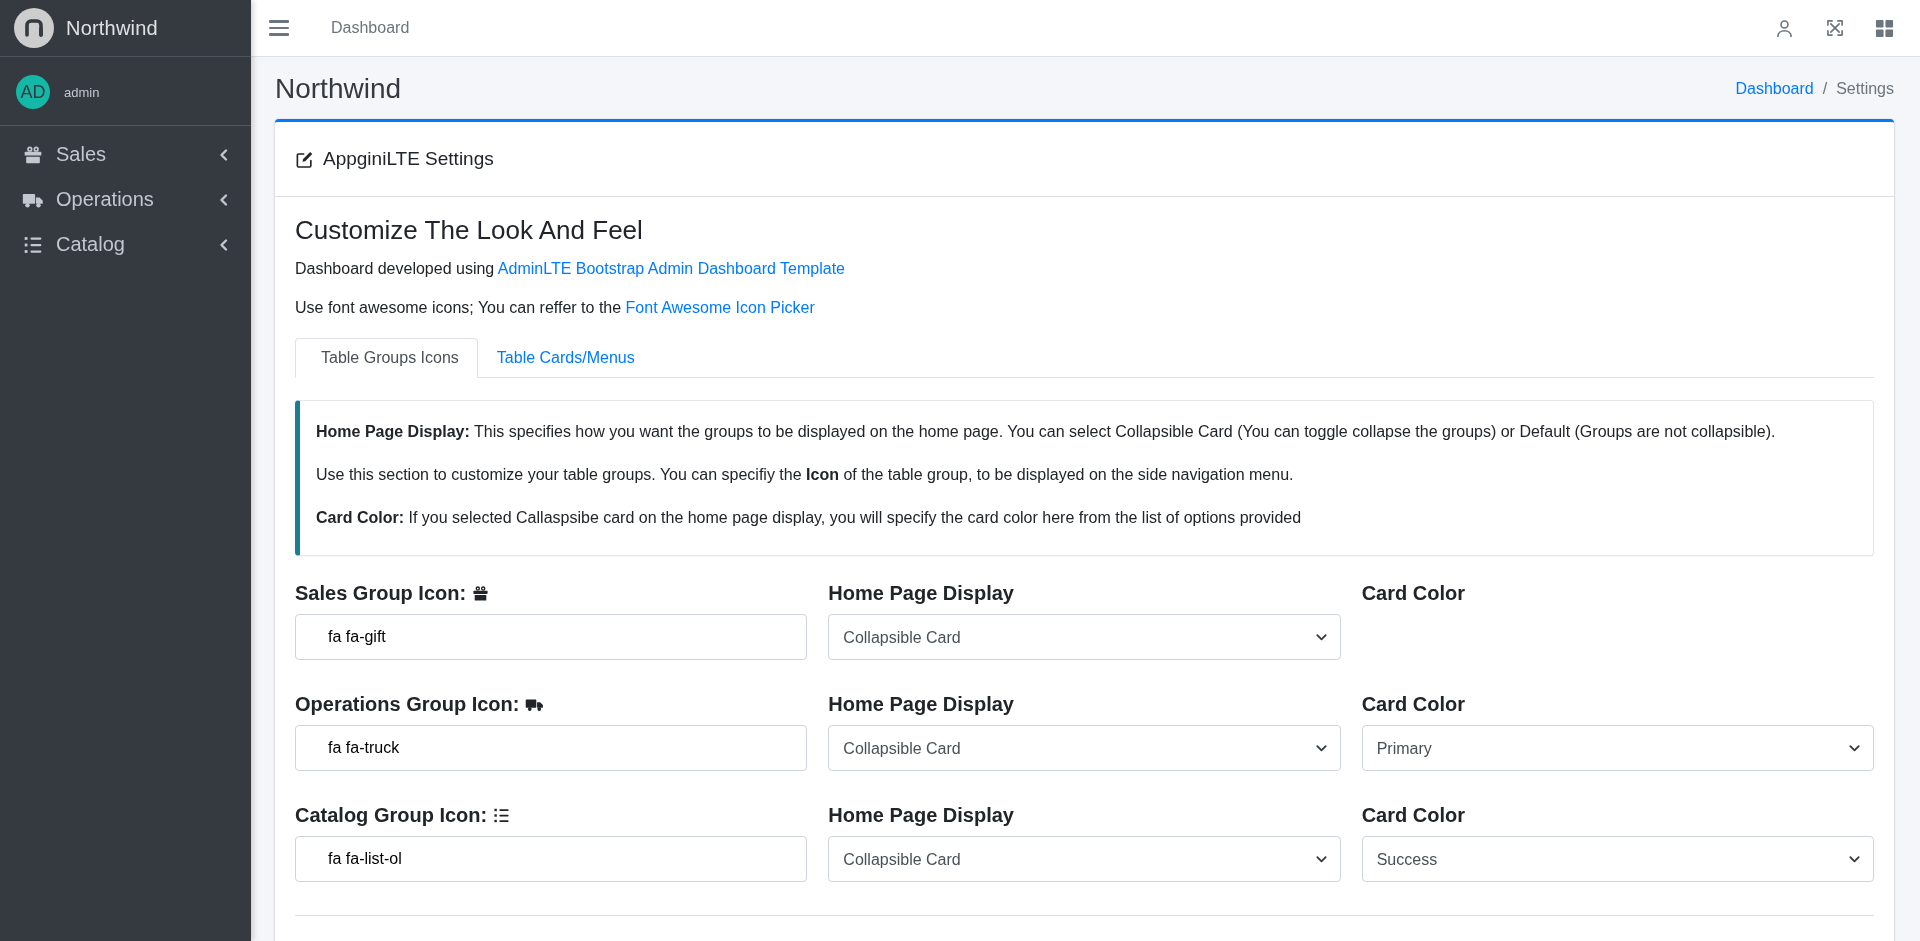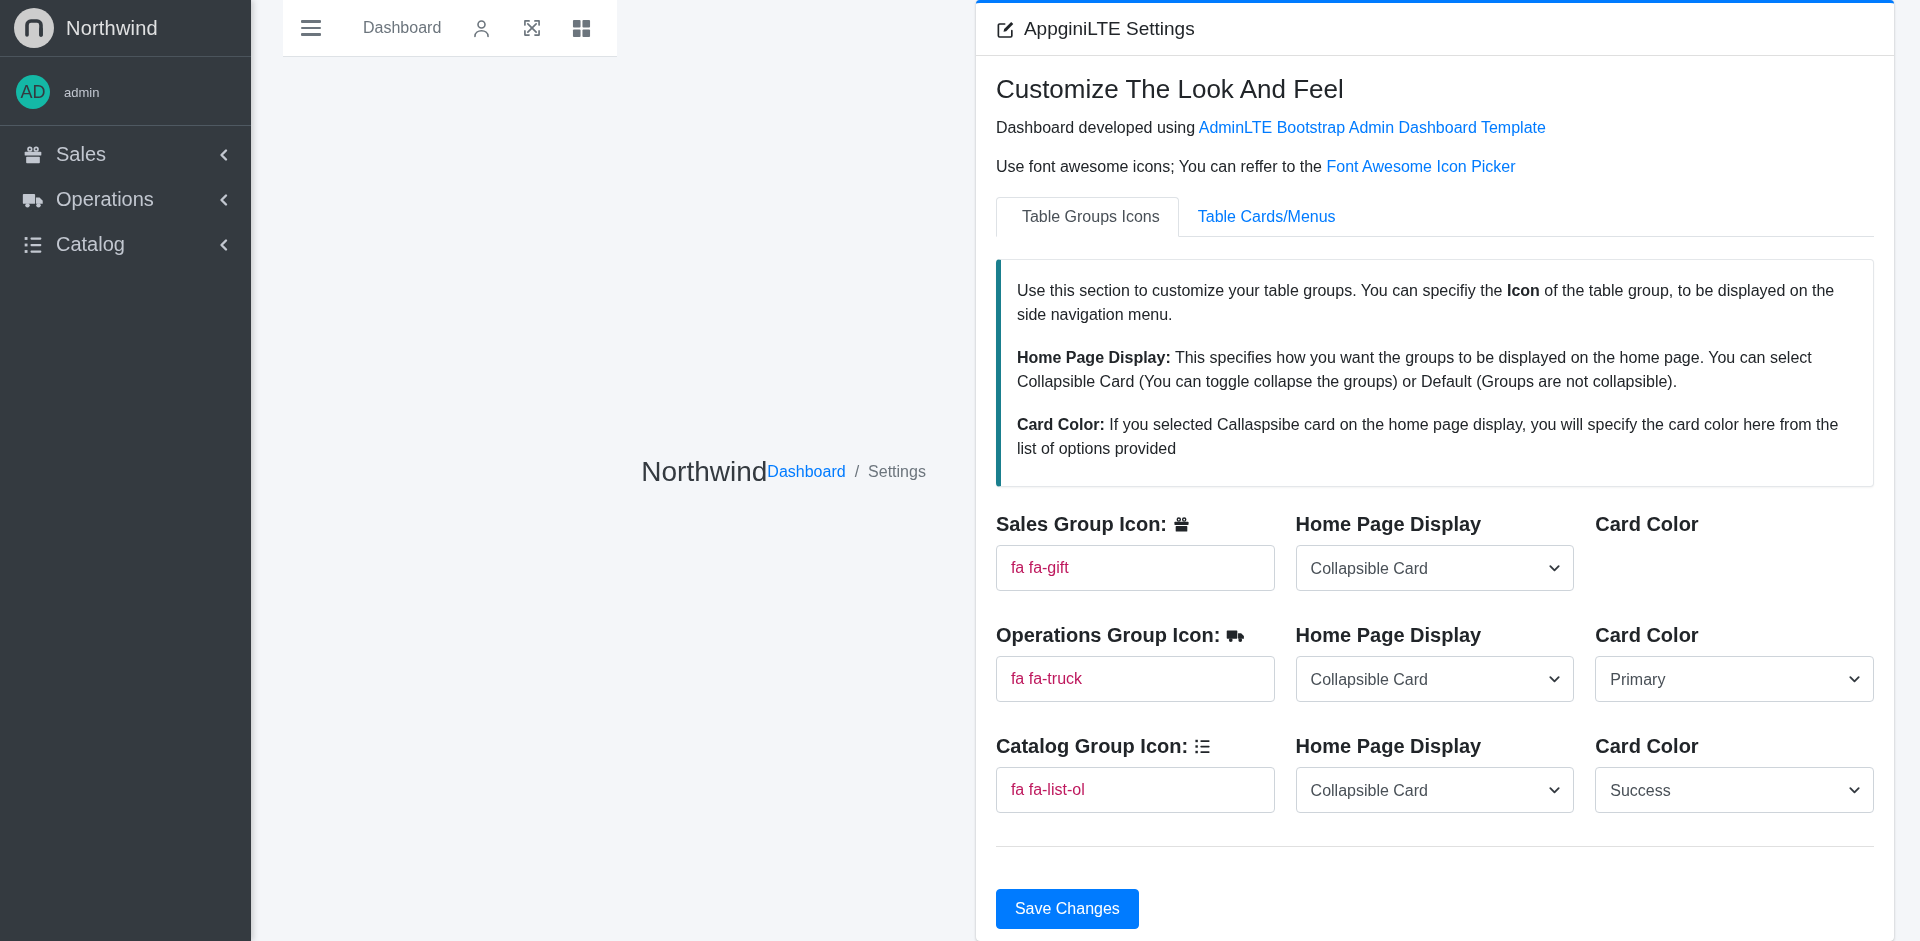--- a/index.html
+++ b/index.html
@@ -47,21 +47,21 @@
   .nav-menu { padding: 6px 8px; }
   .nav-item {
     display: flex; align-items: center;
     padding: 11px 12px; border-radius: 4px;
     color: #c2c7d0; cursor: pointer;
   }
   .nav-item .nav-icon { width: 26px; display: flex; justify-content: center; }
   .nav-item .nav-label { flex: 1; margin-left: 10px; font-size: 20px; }
 
   
-  .main { flex: 1; display: flex; height: 100%; margin-left: 32px; }
+  .main { flex: 1; display: flex; flex-direction: column; height: 100%; }
   .navbar {
     height: 57px; background: #fff;
     border-bottom: 1px solid #dee2e6;
     display: flex; align-items: center;
     padding: 0 26px 0 18px; flex: 0 0 57px;
   }
   .nav-link { color: #6c757d; cursor: pointer; }
   .hamburger { width: 20px; cursor: pointer; }
   .hamburger span { display: block; height: 2.5px; background: #6c757d; margin: 4px 0; border-radius: 1px; }
   .navbar-dash { margin-left: 42px; font-size: 16px; }
@@ -78,21 +78,21 @@
   .breadcrumb .sep { margin: 0 9px; color: #6c757d; }
 
   
   .card {
     background: #fff; margin: 0 26px 0 24px;
     border-top: 3px solid #007bff;
     border-radius: 4px;
     box-shadow: 0 0 1px rgba(0,0,0,.125), 0 1px 3px rgba(0,0,0,.2);
   }
   .card-header {
-    padding: 15px 20px; border-bottom: 1px solid rgba(0,0,0,.125);
+    padding: 26px 20px; border-bottom: 1px solid rgba(0,0,0,.125);
     display: flex; align-items: center; font-size: 19px; color: #212529;
   }
   .card-header .hdr-icon { margin-right: 9px; }
   .card-body { padding: 18px 20px 16px 20px; }
   .section-heading { font-size: 26px; font-weight: 400; color: #212529; margin-bottom: 14px; }
   .intro-line { margin-bottom: 21px; color: #212529; }
   .intro-line a { color: #007bff; text-decoration: none; cursor: pointer; }
 
   .tabs { display: flex; border-bottom: 1px solid #dee2e6; margin-top: 4px; list-style: none; }
   .tab {
@@ -125,21 +125,21 @@
     column-gap: 21px; margin-bottom: 33px;
   }
   .field-label {
     display: flex; align-items: center;
     font-weight: bold; font-size: 20px; margin-bottom: 9px; color: #212529;
   }
   .field-label .label-icon { margin-left: 6px; }
   .text-input {
     width: 100%; height: 46px;
     border: 1px solid #ced4da; border-radius: 4px;
-    padding: 8px 14px; font-size: 16px; color: #be185d;
+    padding: 8px 32px; font-size: 16px; color: #000000;
     font-family: "Liberation Sans", sans-serif;
     background: #fff; outline: none;
   }
   .select-wrap { position: relative; }
   .select-wrap select {
     width: 100%; height: 46px;
     border: 1px solid #ced4da; border-radius: 4px;
     padding: 8px 34px 8px 14px; font-size: 16px; color: #495057;
     font-family: "Liberation Sans", sans-serif;
     background: #fff; outline: none;
@@ -292,22 +292,22 @@
       <p class="intro-line"><span>Dashboard developed using </span><a>AdminLTE Bootstrap Admin Dashboard Template</a></p>
 
       <p class="intro-line"><span>Use font awesome icons; You can reffer to the </span><a>Font Awesome Icon Picker</a></p>
 
       <ul class="tabs">
         <li class="tab active">Table Groups Icons</li>
         <li class="tab inactive">Table Cards/Menus</li>
       </ul>
 
       <div class="callout">
+        <p><b>Home Page Display:</b><span> This specifies how you want the groups to be displayed on the home page. You can select Collapsible Card (You can toggle collapse the groups) or Default (Groups are not collapsible).</span></p>
         <p><span>Use this section to customize your table groups. You can specifiy the </span><b>Icon</b><span> of the table group, to be displayed on the side navigation menu.</span></p>
-        <p><b>Home Page Display:</b><span> This specifies how you want the groups to be displayed on the home page. You can select Collapsible Card (You can toggle collapse the groups) or Default (Groups are not collapsible).</span></p>
         <p><b>Card Color:</b><span> If you selected Callaspsibe card on the home page display, you will specify the card color here from the list of options provided</span></p>
       </div>
 
       <div class="form-grid">
 
         <div class="form-row">
           <div>
             <div class="field-label">
               <span>Sales Group Icon:</span>
               <span class="label-icon">

